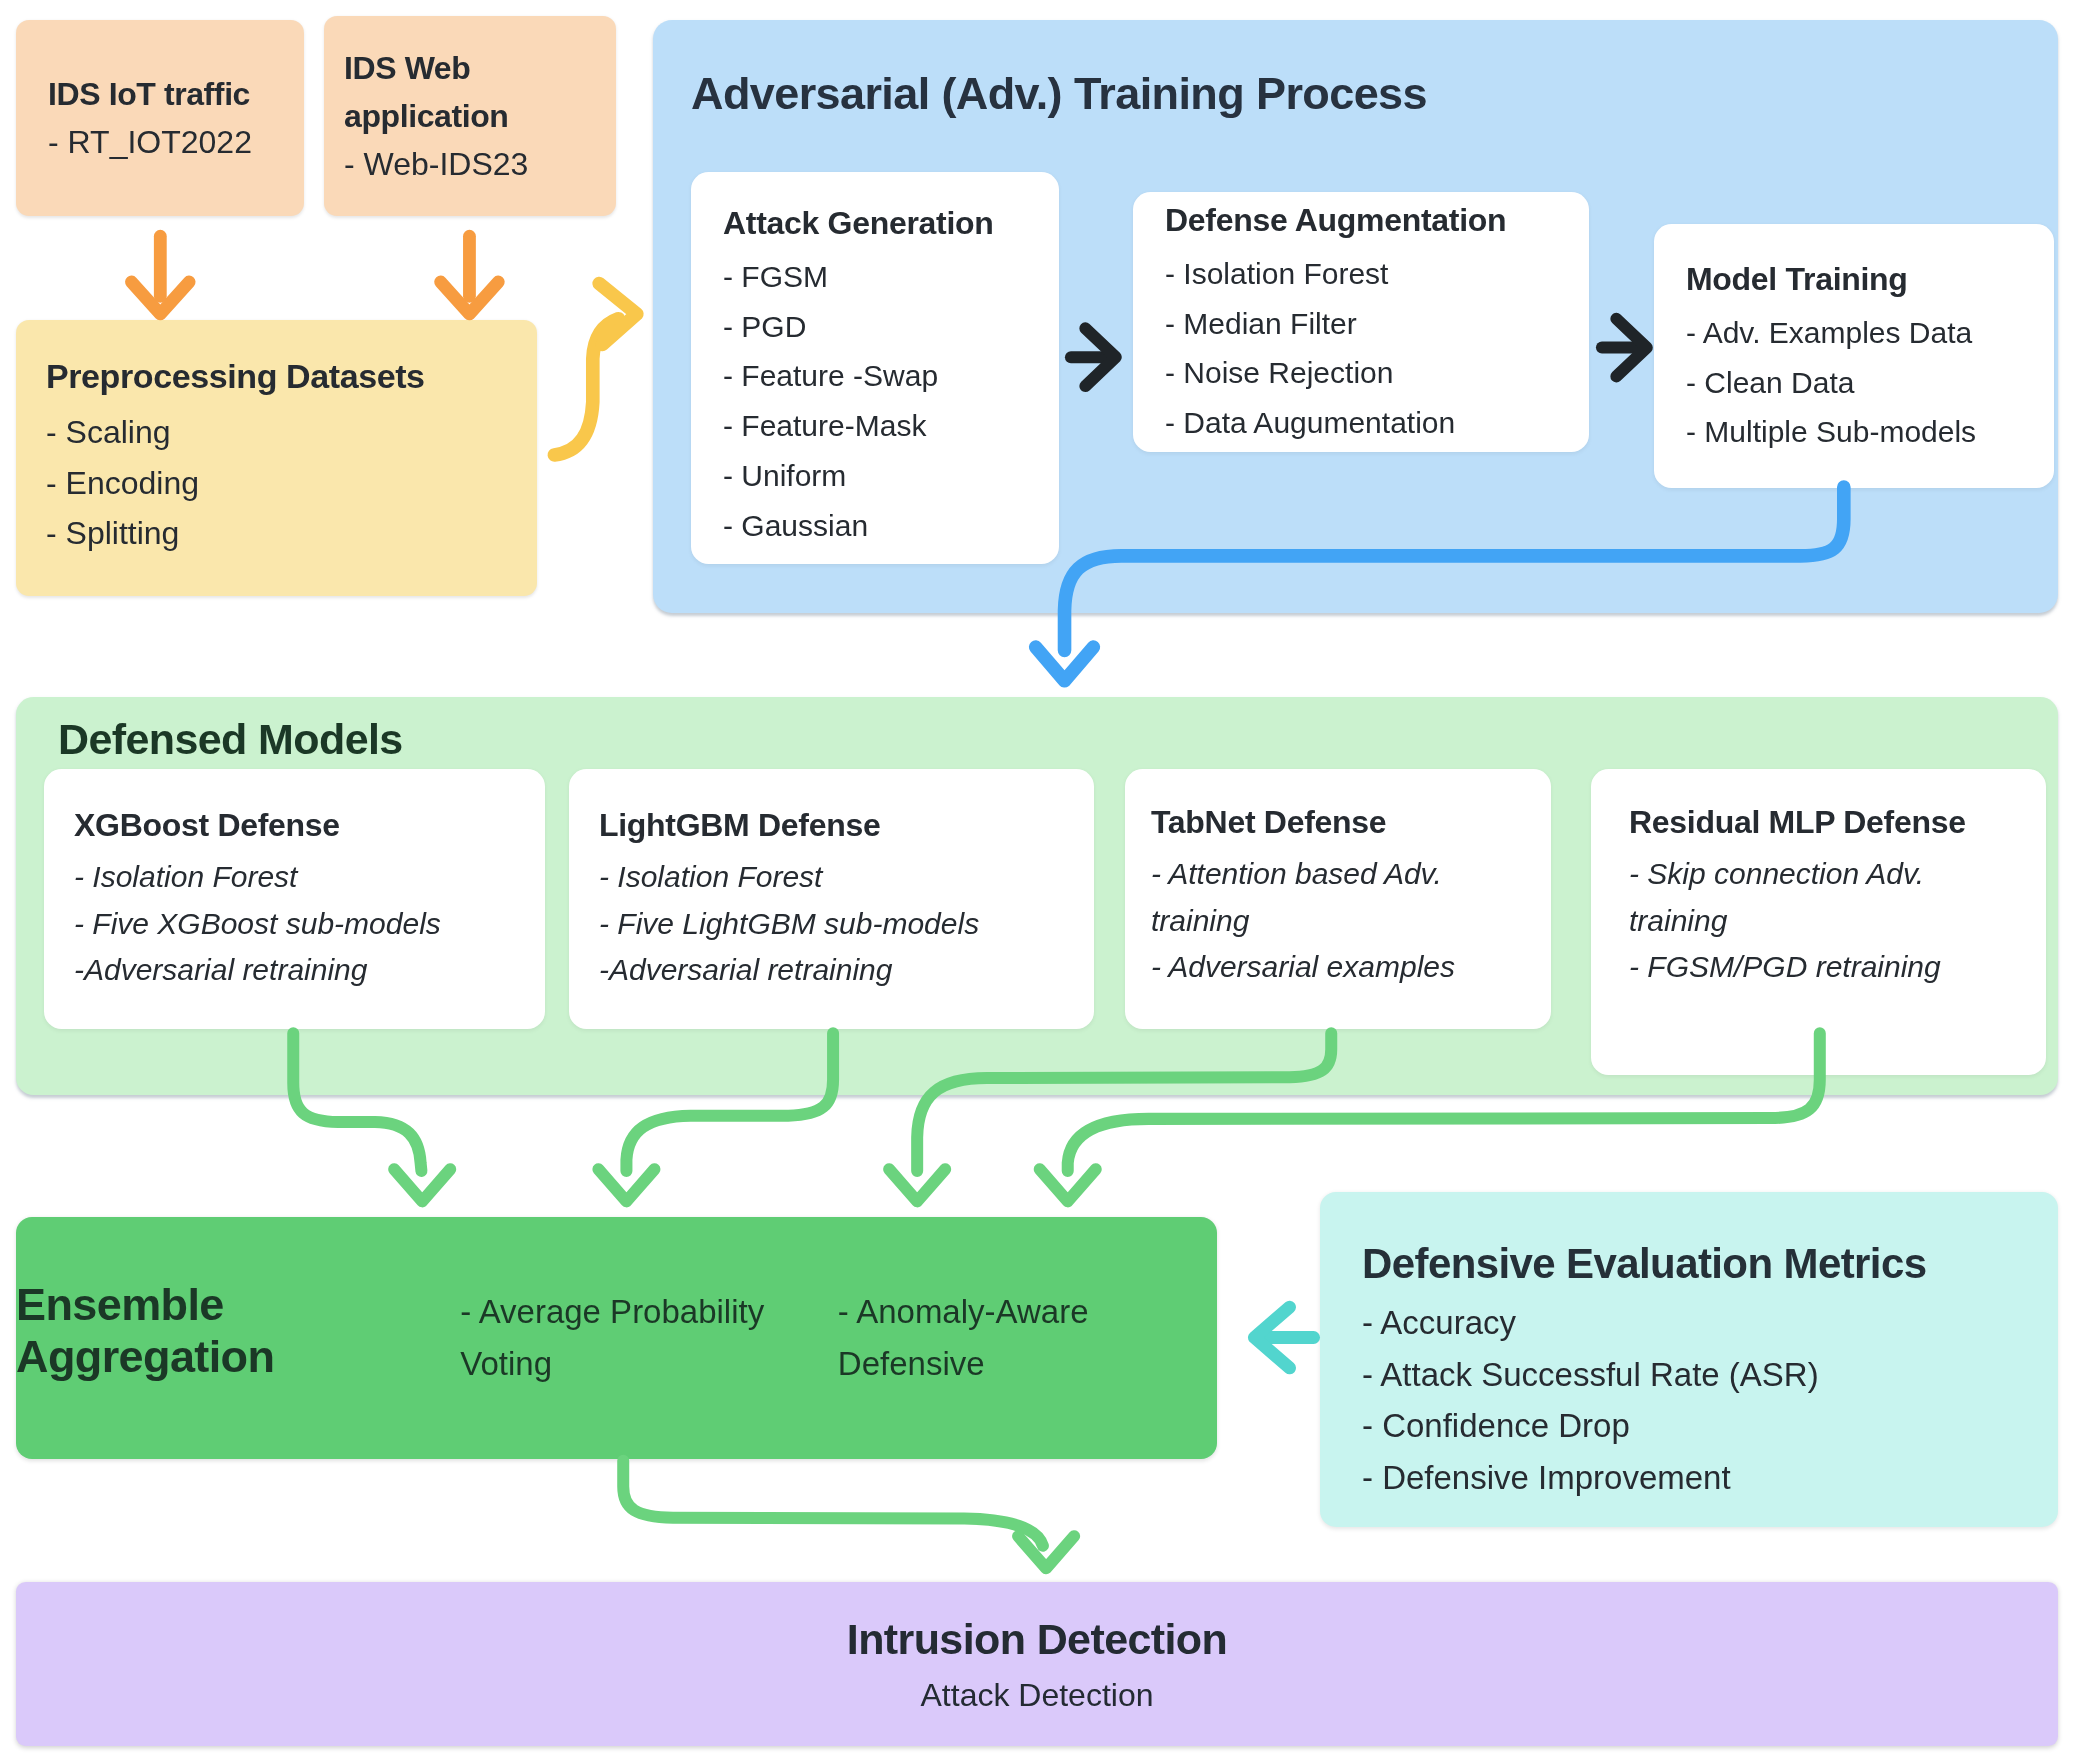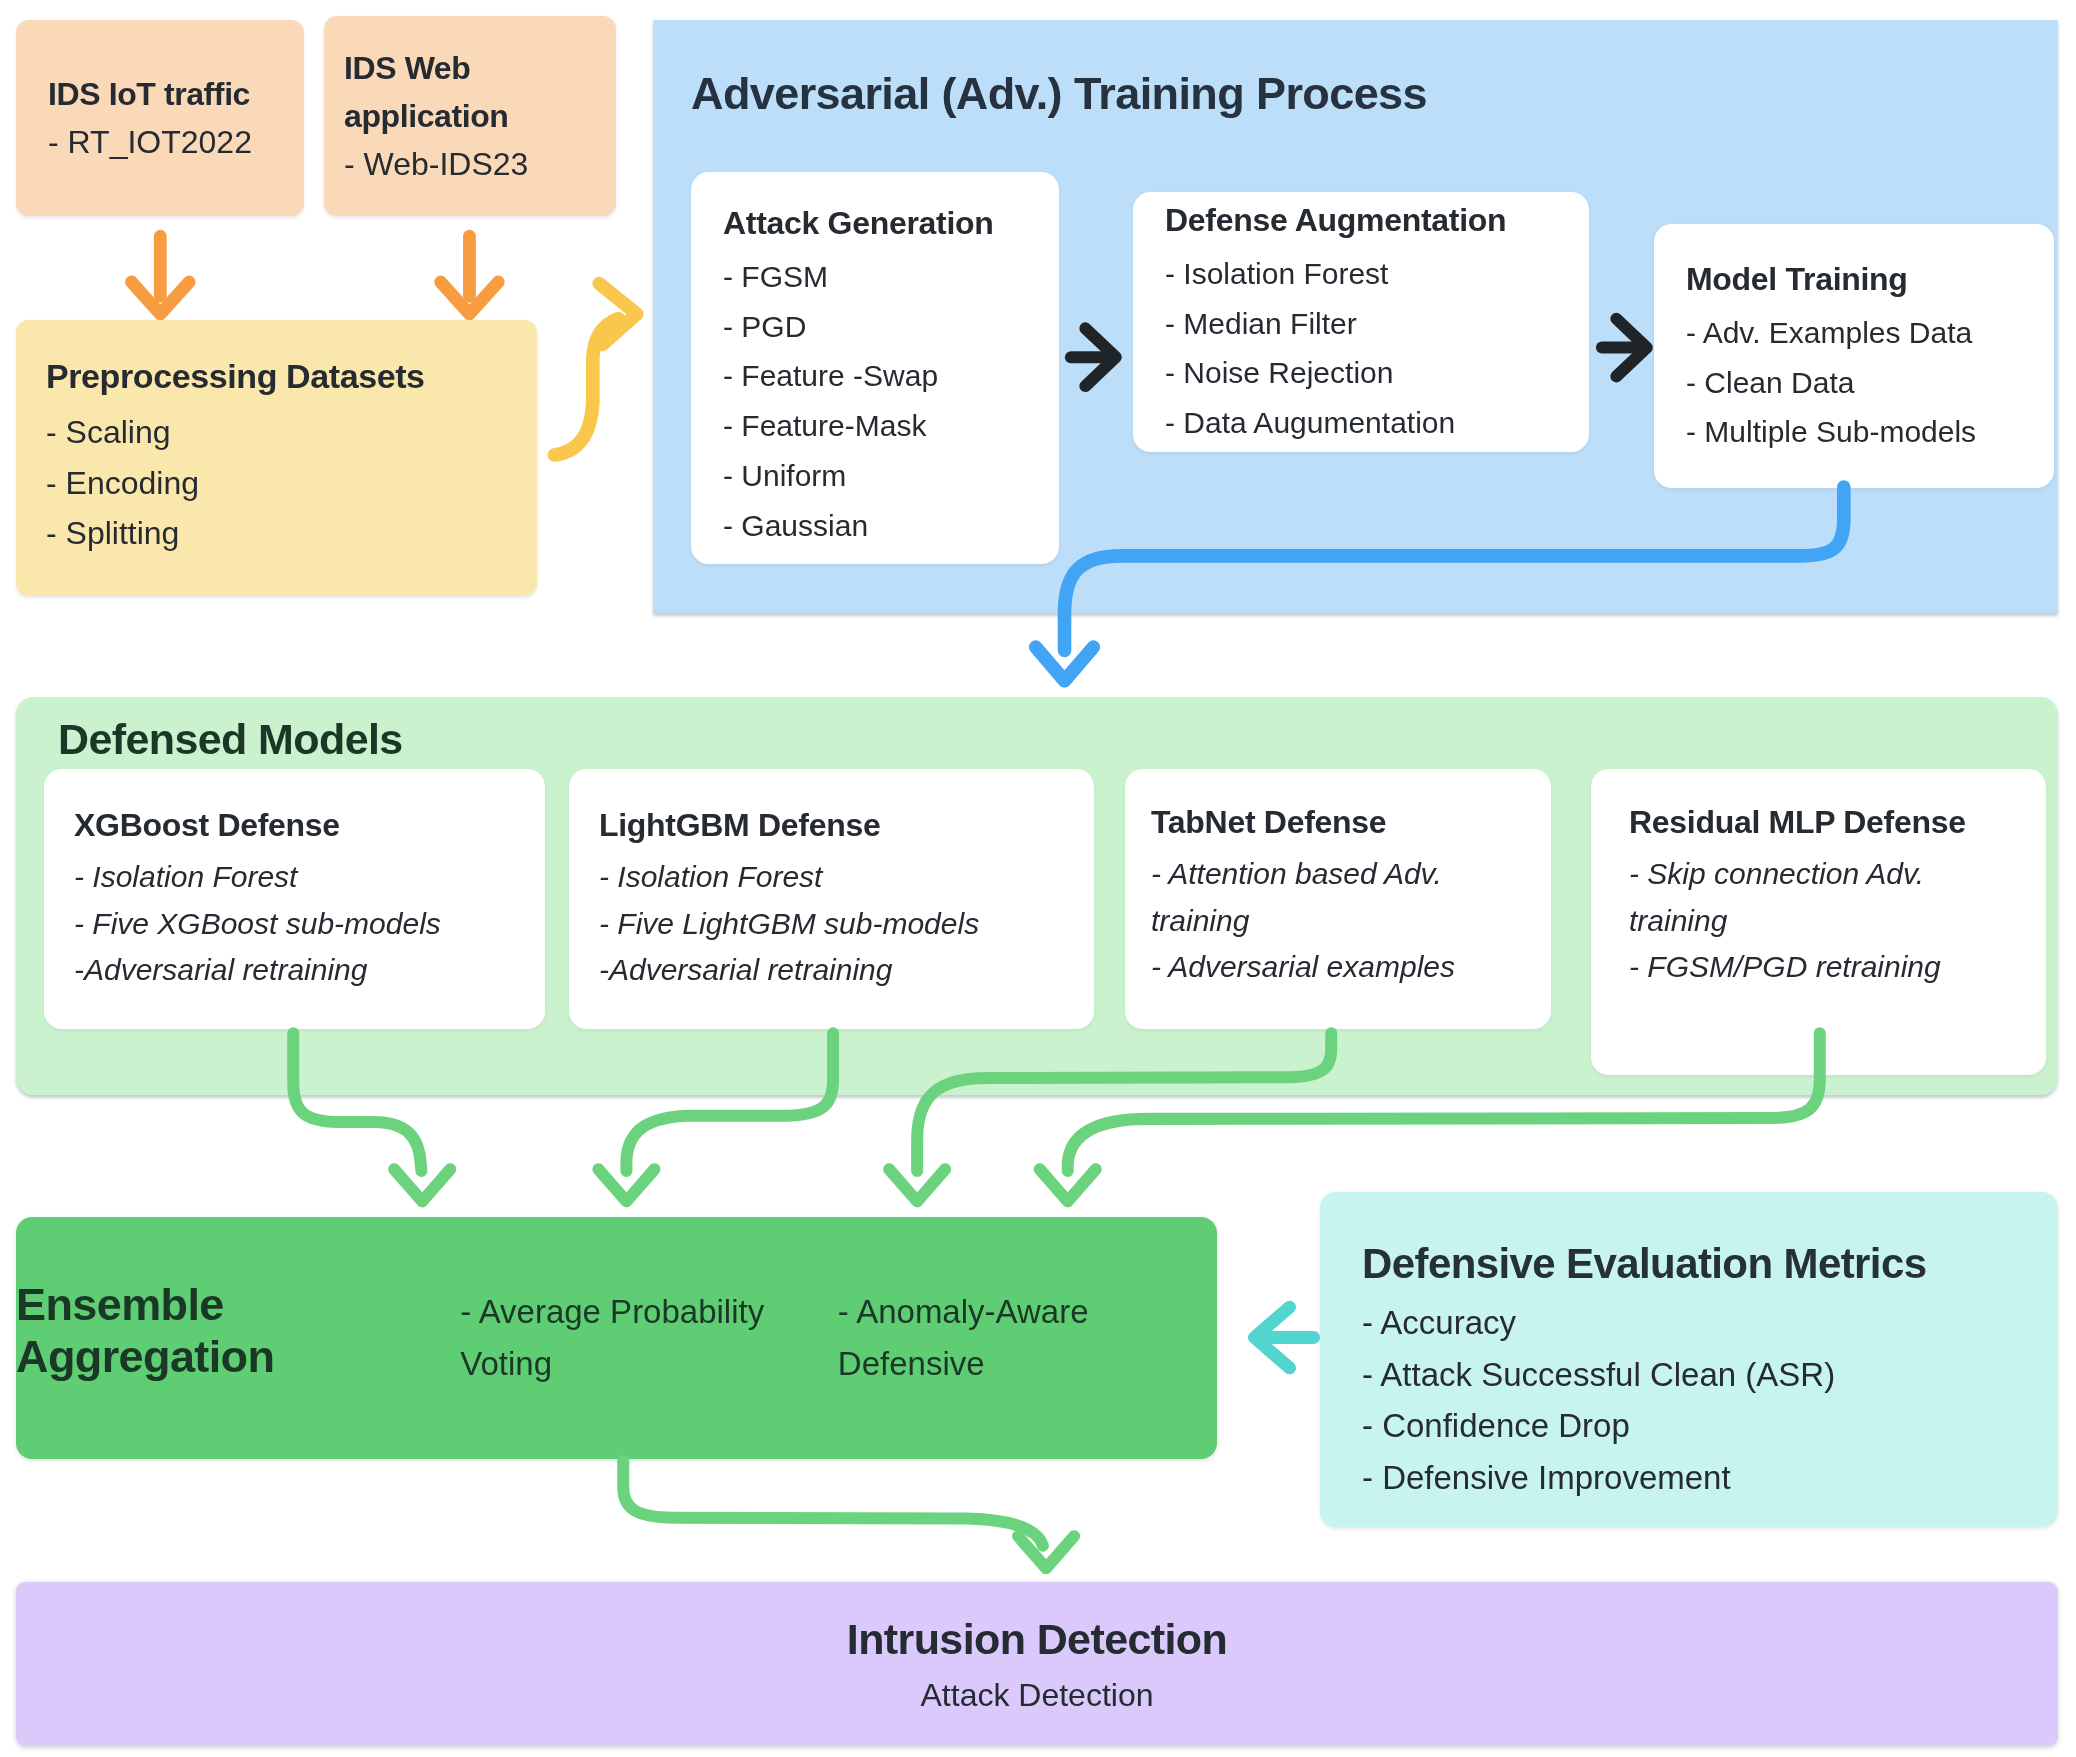--- a/index.html
+++ b/index.html
@@ -21,21 +21,21 @@
   .peach .bi{font-size:32px;line-height:1.5;}
 
   
   .yellowbox{background:var(--yellow-box,#FAE7AC);border-radius:13px;
              display:flex;flex-direction:column;justify-content:center;
              padding:24px 30px;box-shadow:0 1.6px 3.2px rgba(0,0,0,.10);}
   .yellowbox .bt{font-weight:bold;font-size:34px;letter-spacing:-0.4px;margin-bottom:11.2px;}
   .yellowbox .bi{font-size:32px;line-height:1.58;}
 
   
-  .container-blue{background:var(--blue-box,#BCDEF9);border-radius:2px;
+  .container-blue{background:var(--blue-box,#BCDEF9);border-radius:19px;
                   box-shadow:0 2.4px 3.2px rgba(90,110,130,.35);}
   .container-green{background:var(--green-container,#CBF2CF);border-radius:17.6px;
                   box-shadow:0 2.4px 3.2px rgba(90,110,130,.35);}
   .container-title{position:absolute;font-weight:bold;font-size:45px;letter-spacing:-0.6px;
                    color:var(--title-navy,#273240);}
   .container-title.green{color:var(--green-title-dark,#1E3326);font-size:43px;}
 
   
   .card{position:absolute;background:#ffffff;border-radius:17.6px;box-sizing:border-box;
         padding:27px 32px;box-shadow:0 1.6px 4px rgba(0,0,0,.06);}
@@ -159,21 +159,21 @@
 
   <div class="box ensemble" style="left:16px;top:1217px;width:1201px;height:242px;">
     <div class="bt">Ensemble Aggregation</div>
     <div class="bi">- Average Probability Voting</div>
     <div class="bi">- Anomaly-Aware Defensive</div>
   </div>
 
   <div class="box cyanbox" style="left:1320px;top:1192px;width:738px;height:335px;">
     <div class="bt">Defensive Evaluation Metrics</div>
     <div class="bi">- Accuracy</div>
-    <div class="bi">- Attack Successful Clean (ASR)</div>
+    <div class="bi">- Attack Successful Rate (ASR)</div>
     <div class="bi">- Confidence Drop</div>
     <div class="bi">- Defensive Improvement</div>
   </div>
 
   <div class="box purple" style="left:16px;top:1582px;width:2042px;height:164px;">
     <div class="bt">Intrusion Detection</div>
     <div class="bi">Attack Detection</div>
   </div>
 
   <svg class="arrows" viewBox="0 0 2593 2195">

